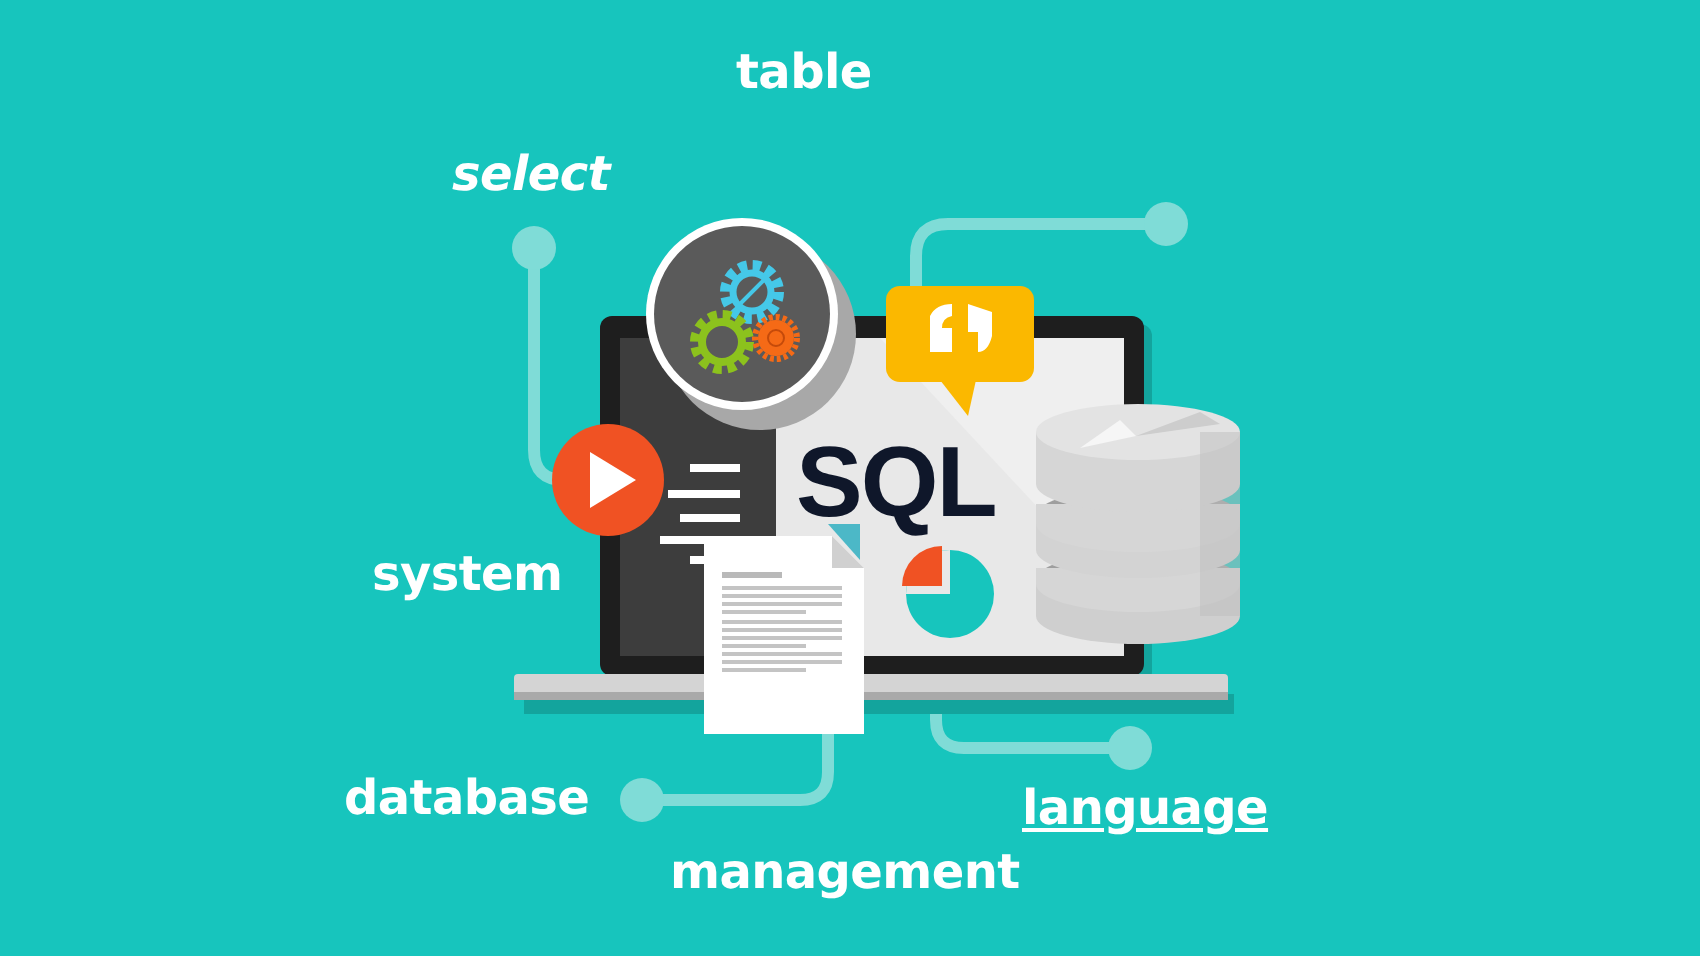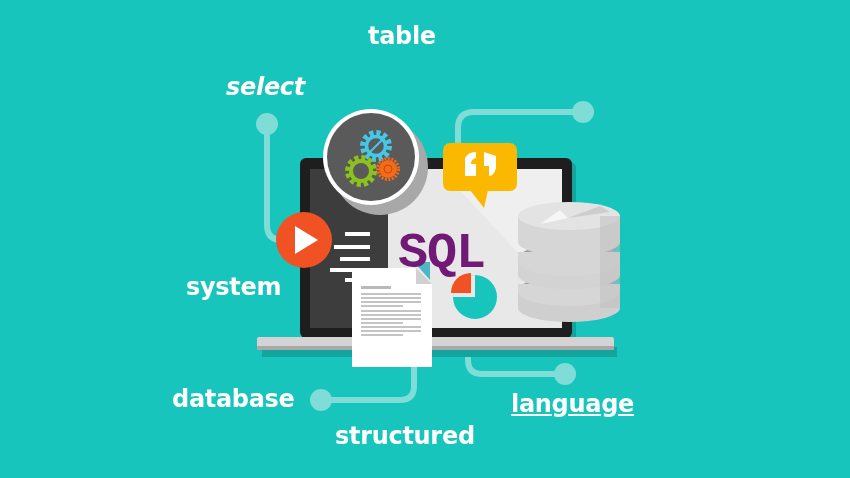--- a/index.html
+++ b/index.html
@@ -1,20 +1,20 @@
 <!DOCTYPE html>
 <html><head>
 <meta charset="utf-8">
 <style>
   html, body { margin:0; padding:0; }
   body { width:850px; height:478px; overflow:hidden; background:#17c5bd; position:relative; font-family:"DejaVu Sans", sans-serif; }
   .canvas { position:absolute; left:0; top:0; width:850px; height:478px; background:#17c5bd; }
   .word { position:absolute; color:#ffffff; font-weight:bold; font-size:24px; letter-spacing:-0.3px; line-height:1; white-space:nowrap; }
   svg { position:absolute; left:0; top:0; }
-  .sql { position:absolute; left:398px; top:216px; font-family:Liberation Mono, monospace; font-weight:bold; font-size:50px; color:#701a75; letter-spacing:-1px; line-height:1;margin-top:13px; }
+  .sql { position:absolute; left:398px; top:216px; font-family:Liberation Sans, sans-serif; font-weight:bold; font-size:50px; color:#0f172a; letter-spacing:-1px; line-height:1; }
 </style>
 </head>
 <body>
 
 <div class="canvas">
 
   <svg width="850" height="478" viewBox="0 0 850 478">
 
     <g fill="none" stroke="#7fdcd7" stroke-width="6" stroke-linecap="round">
       <path d="M267 124 L267 225 Q267 240 282 240"></path>
@@ -129,16 +129,16 @@
       <rect x="600" y="216" width="20" height="92" fill="#bdbdbd" opacity="0.5"></rect>
     </g>
   </svg>
 
   <div class="sql">SQL</div>
 
   <div class="word" style="left:368px; top:24px;">table</div>
   <div class="word" style="left:226px; top:75px;font-style:italic;">select</div>
   <div class="word" style="left:172px; top:387px;">database</div>
   <div class="word" style="left:186px; top:275px;">system</div>
-  <div class="word" style="left:335px; top:424px;">structured</div>
+  <div class="word" style="left:335px; top:424px;">management</div>
   <div class="word" style="left:511px; top:392px;text-decoration:underline;">language</div>
 
 </div>
 
 </body></html>

